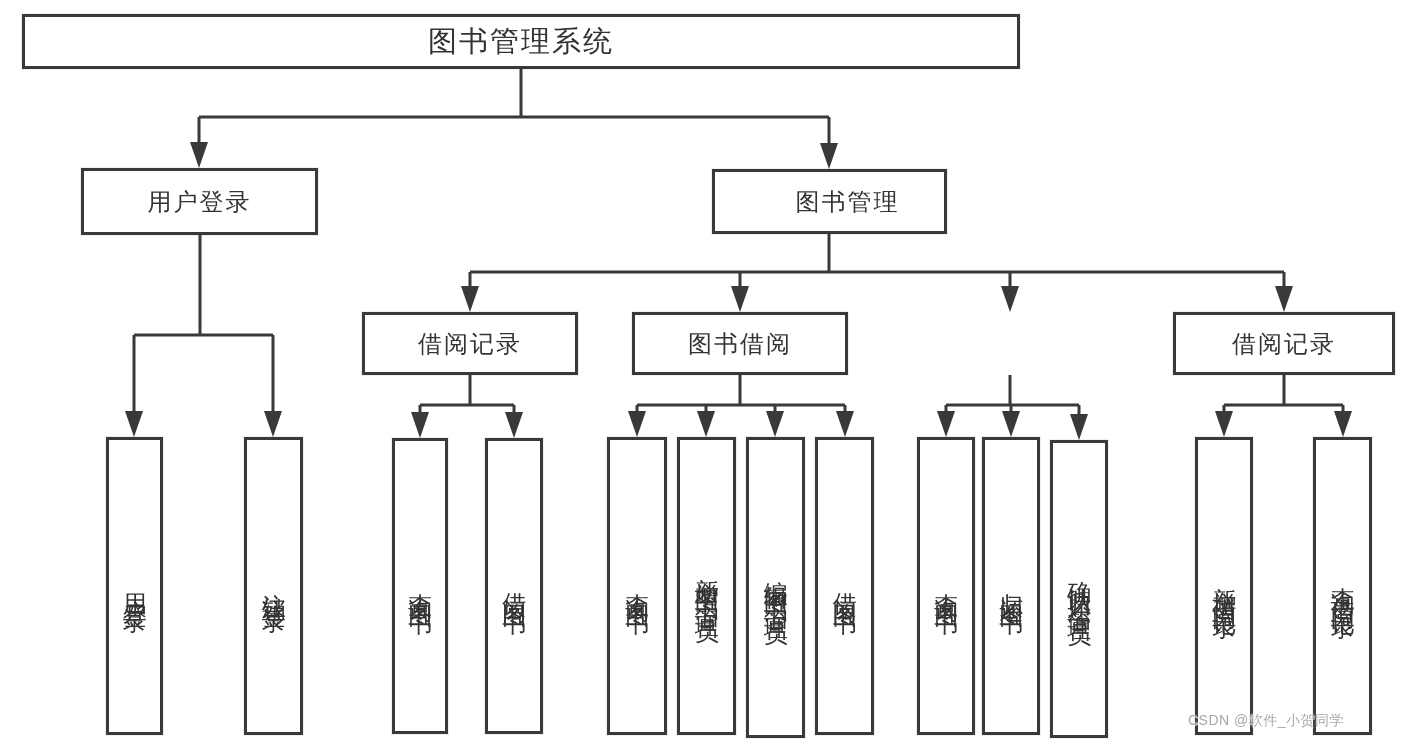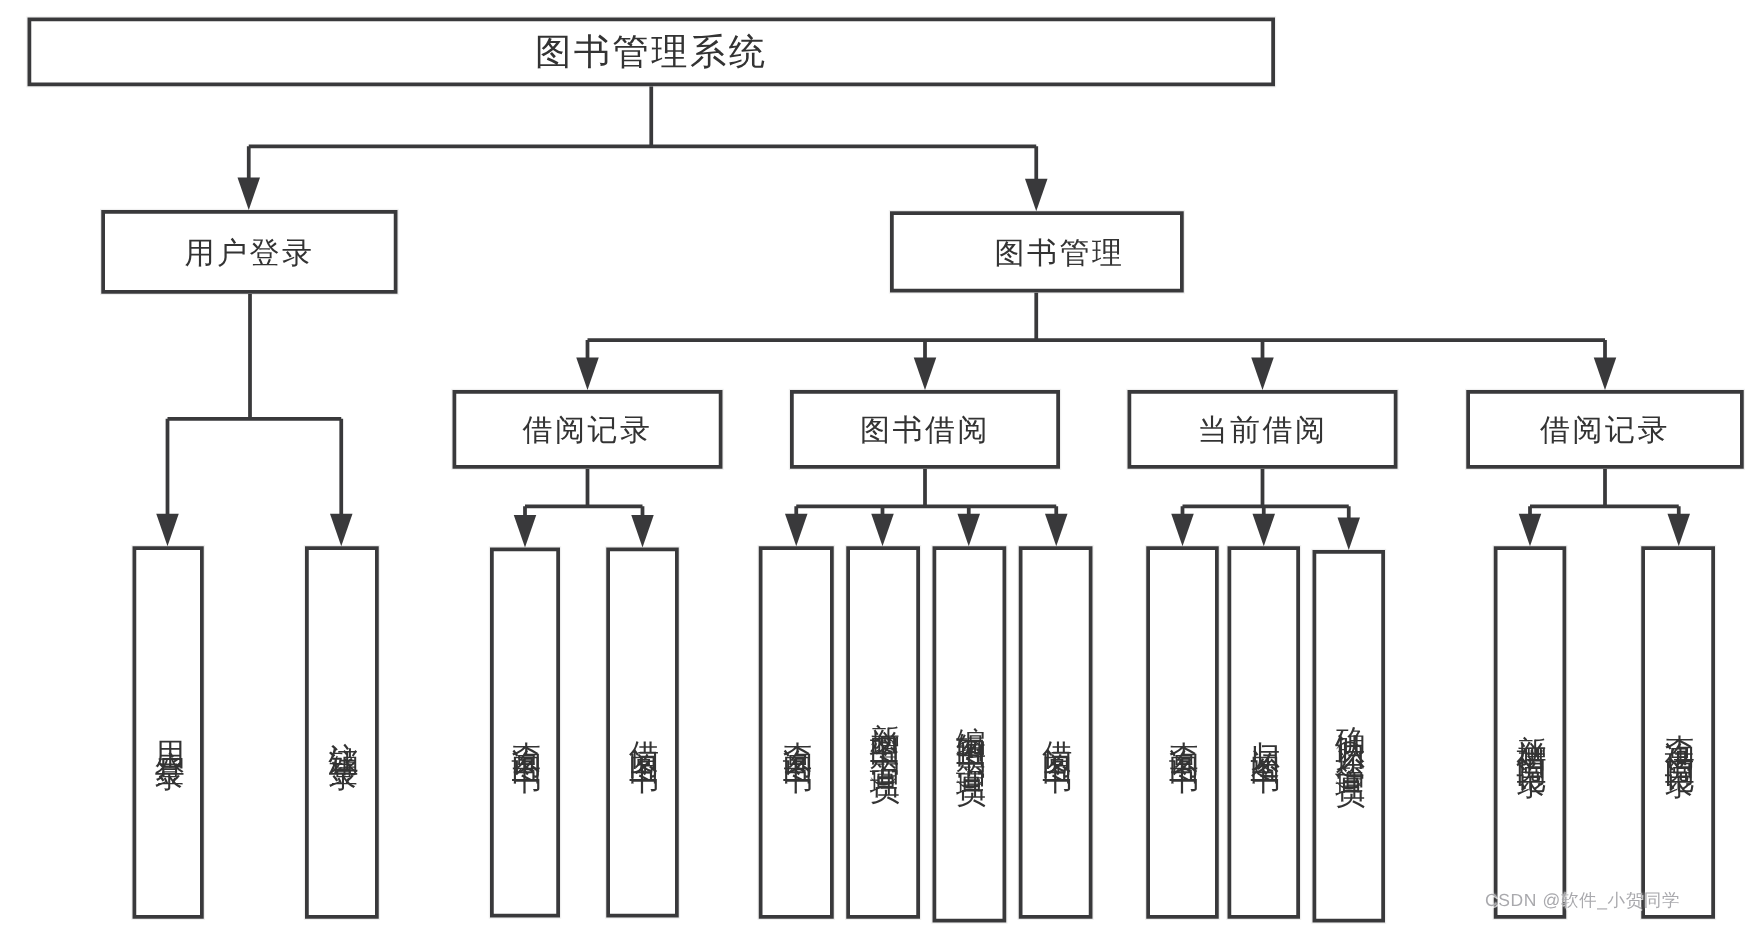--- a/index.html
+++ b/index.html
@@ -111,21 +111,20 @@
     </g>
   </svg>
 
   <div class="node root" style="left:22px;top:14px;width:998px;height:55px;">图书管理系统</div>
 
   <div class="node" style="left:81px;top:168px;width:237px;height:67px;">用户登录</div>
   <div class="node" style="left:712px;top:169px;width:235px;height:65px;padding-left:36px;">图书管理</div>
 
   <div class="node" style="left:362px;top:312px;width:216px;height:63px;">借阅记录</div>
   <div class="node" style="left:632px;top:312px;width:216px;height:63px;">图书借阅</div>
-  <div class="node" style="left:902px;top:312px;width:216px;height:63px;">当前借阅</div>
   <div class="node" style="left:1173px;top:312px;width:222px;height:63px;">借阅记录</div>
 
   <div class="vnode" style="left:106px;top:437px;width:57px;height:298px;">用户登录</div>
   <div class="vnode" style="left:244px;top:437px;width:59px;height:298px;">注销登录</div>
 
   <div class="vnode" style="left:392px;top:438px;width:56px;height:296px;">查询图书</div>
   <div class="vnode" style="left:485px;top:438px;width:58px;height:296px;">借阅图书</div>
 
   <div class="vnode" style="left:607px;top:437px;width:60px;height:298px;">查询图书</div>
   <div class="vnode" style="left:677px;top:437px;width:59px;height:298px;">新增图书（管理员）</div>

